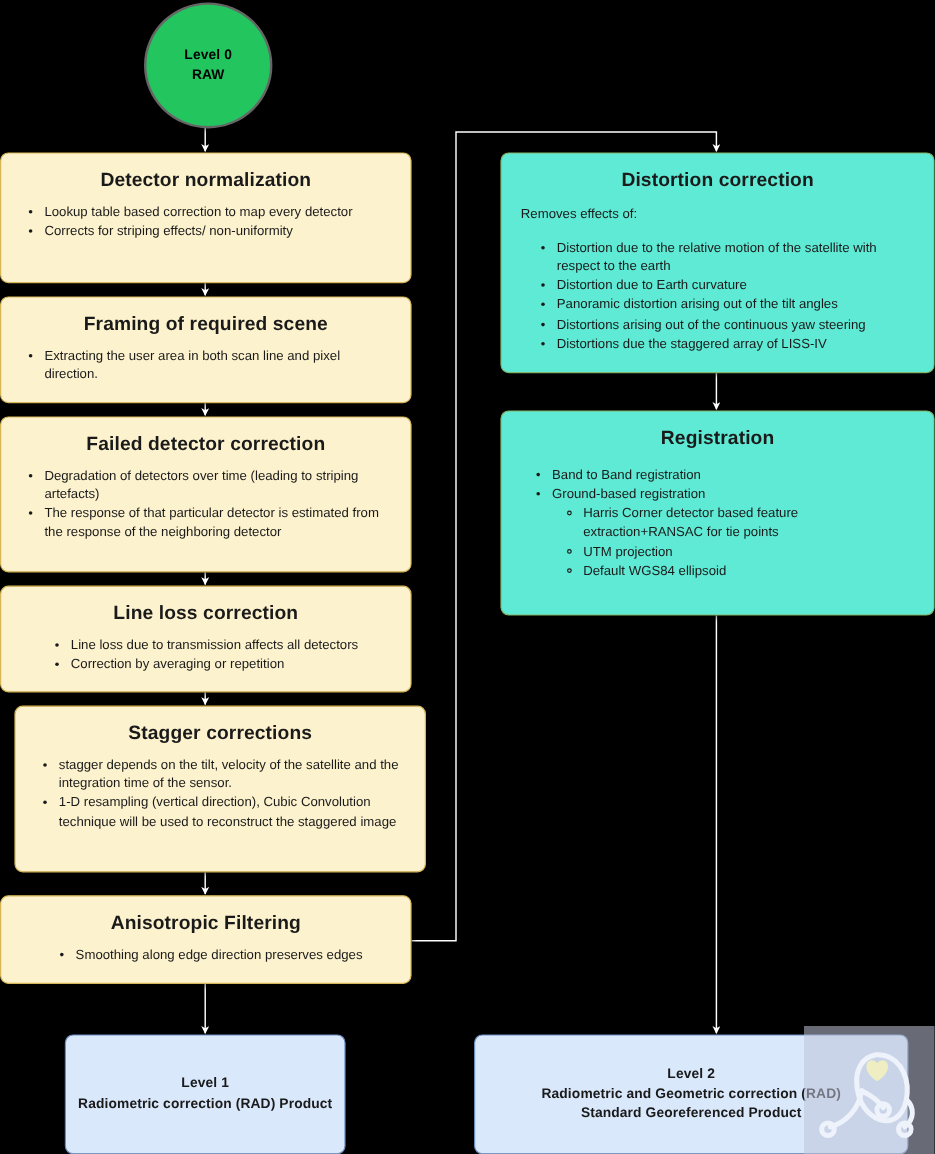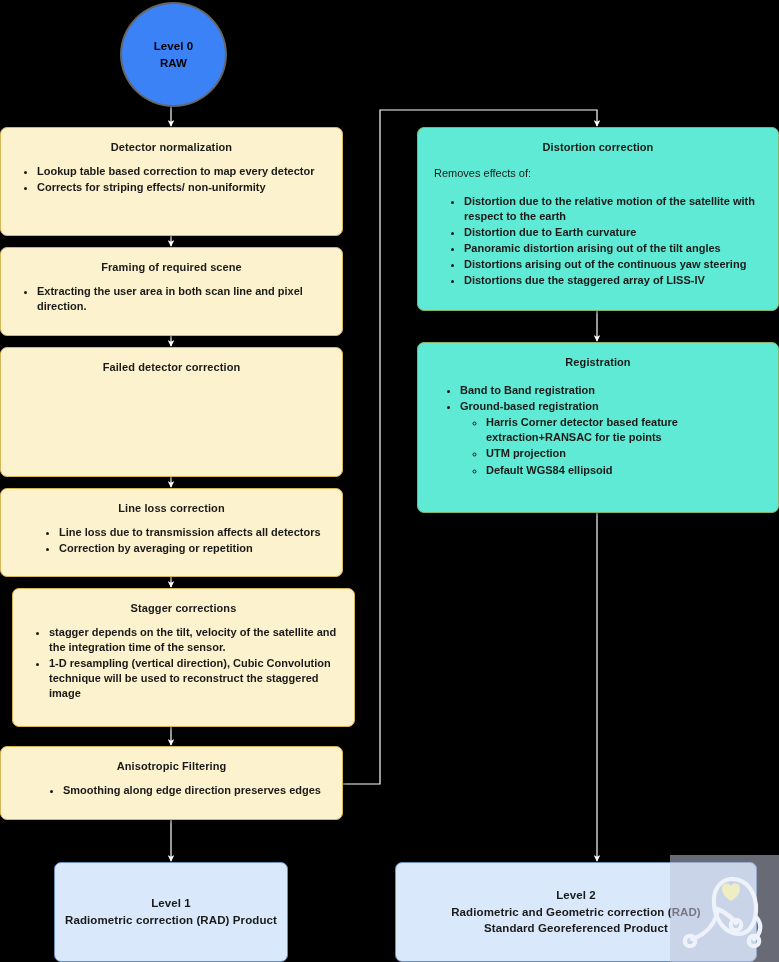--- a/index.html
+++ b/index.html
@@ -29,39 +29,38 @@
 
   
   .node {
     position: absolute;
     box-sizing: border-box;
     border-radius: 7px;
     color: #1a1a1a;
   }
 
   .node-title {
-    font-size: 11px;
+    font-size: 16px;
     font-weight: bold;
     text-align: center;
     letter-spacing: 0.1px;
     line-height: 1.25;
   }
 
   .node-lead {
     font-size: 11px;
     line-height: 1.35;
     margin-top: 11px;
   }
 
   .node ul {
     margin: 9px 0 0 0;
     padding-left: 22px;
     font-size: 11px;
     line-height: 1.38;
-    font-weight: bold;
   }
   .node ul li { margin: 0 0 1px 0; }
   .node ul ul {
     list-style-type: circle;
     margin-top: 1px;
     padding-left: 26px;
   }
 
   
   .proc {
@@ -85,21 +84,21 @@
     display: flex;
     align-items: center;
     justify-content: center;
   }
   .prod .node-title { font-size: 11.5px; line-height: 1.45; }
 
   
   .start {
     position: absolute;
     border-radius: 50%;
-    background: #3b82f6;
+    background: #22c55e;
     border: 2px solid #666666;
     box-shadow: 2px 2px 3px rgba(0,0,0,0.35);
     display: flex;
     align-items: center;
     justify-content: center;
   }
   .start .node-title { font-size: 11.5px; line-height: 1.45; }
 
   
   #watermark {
@@ -160,20 +159,24 @@
 
   <div class="node proc" style="left:0px; top:247px; width:343px; height:89px;">
     <div class="node-title">Framing of required scene</div>
     <ul>
       <li>Extracting the user area in both scan line and pixel direction.</li>
     </ul>
   </div>
 
   <div class="node proc" style="left:0px; top:347px; width:343px; height:130px;">
     <div class="node-title">Failed detector correction</div>
+    <ul>
+      <li>Degradation of detectors over time (leading to striping artefacts)</li>
+      <li>The response of that particular detector is estimated from the response of the neighboring detector</li>
+    </ul>
   </div>
 
   <div class="node proc" style="left:0px; top:488px; width:343px; height:89px;">
     <div class="node-title">Line loss correction</div>
     <ul style="padding-left:44px;">
       <li>Line loss due to transmission affects all detectors</li>
       <li>Correction by averaging or repetition</li>
     </ul>
   </div>
 

